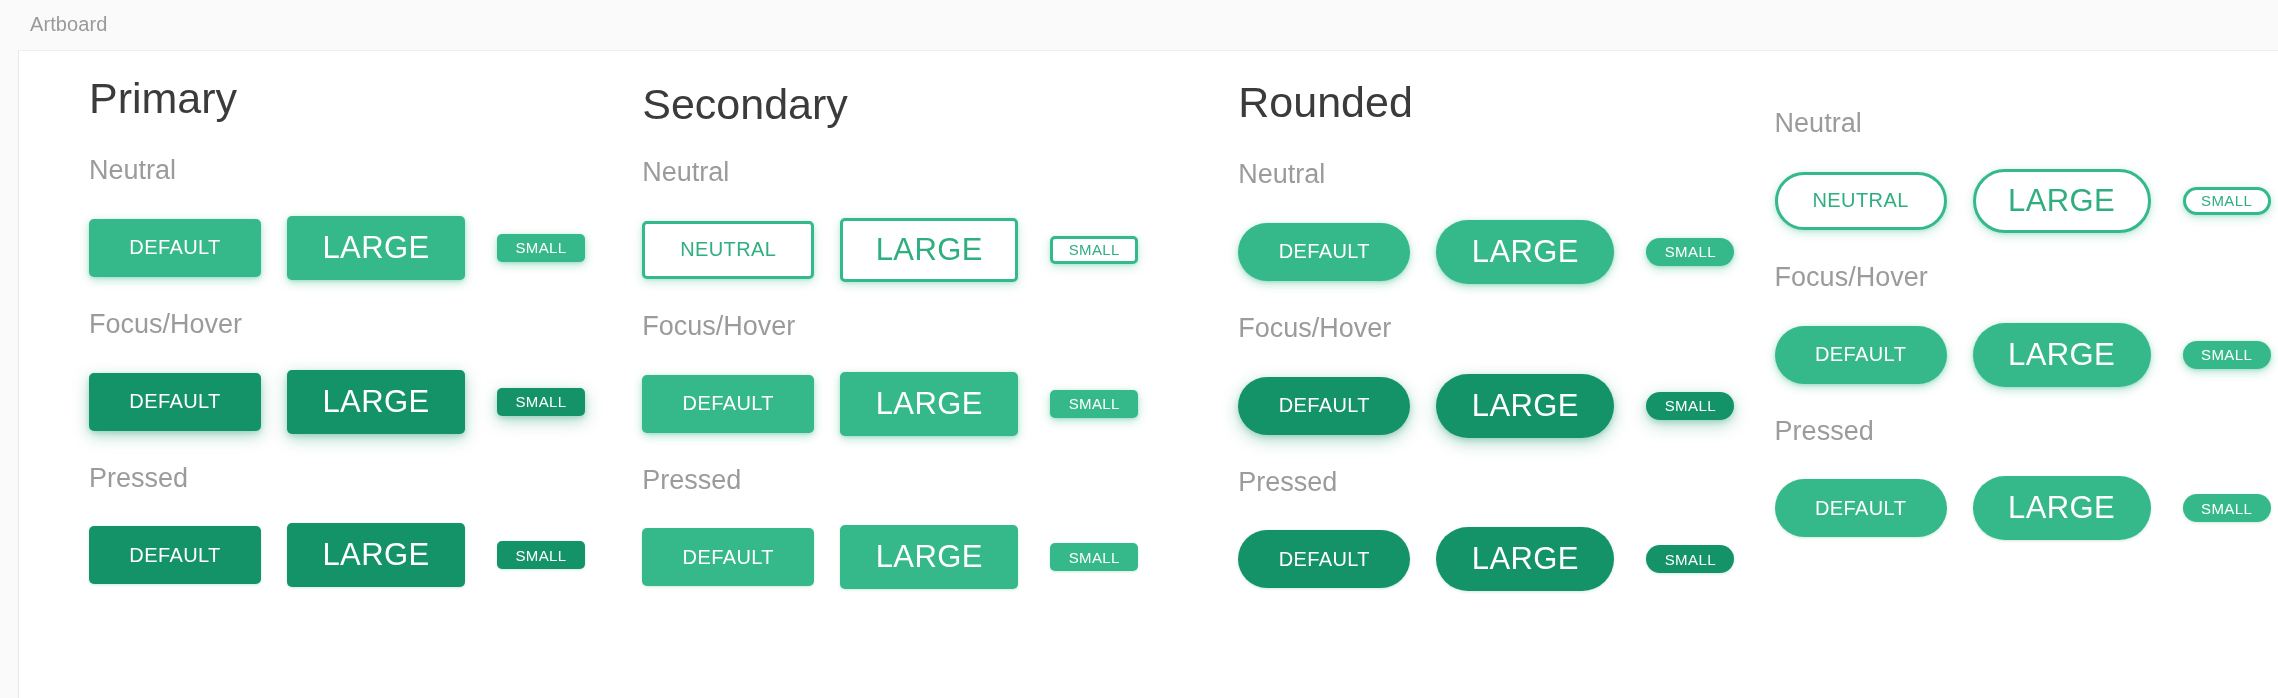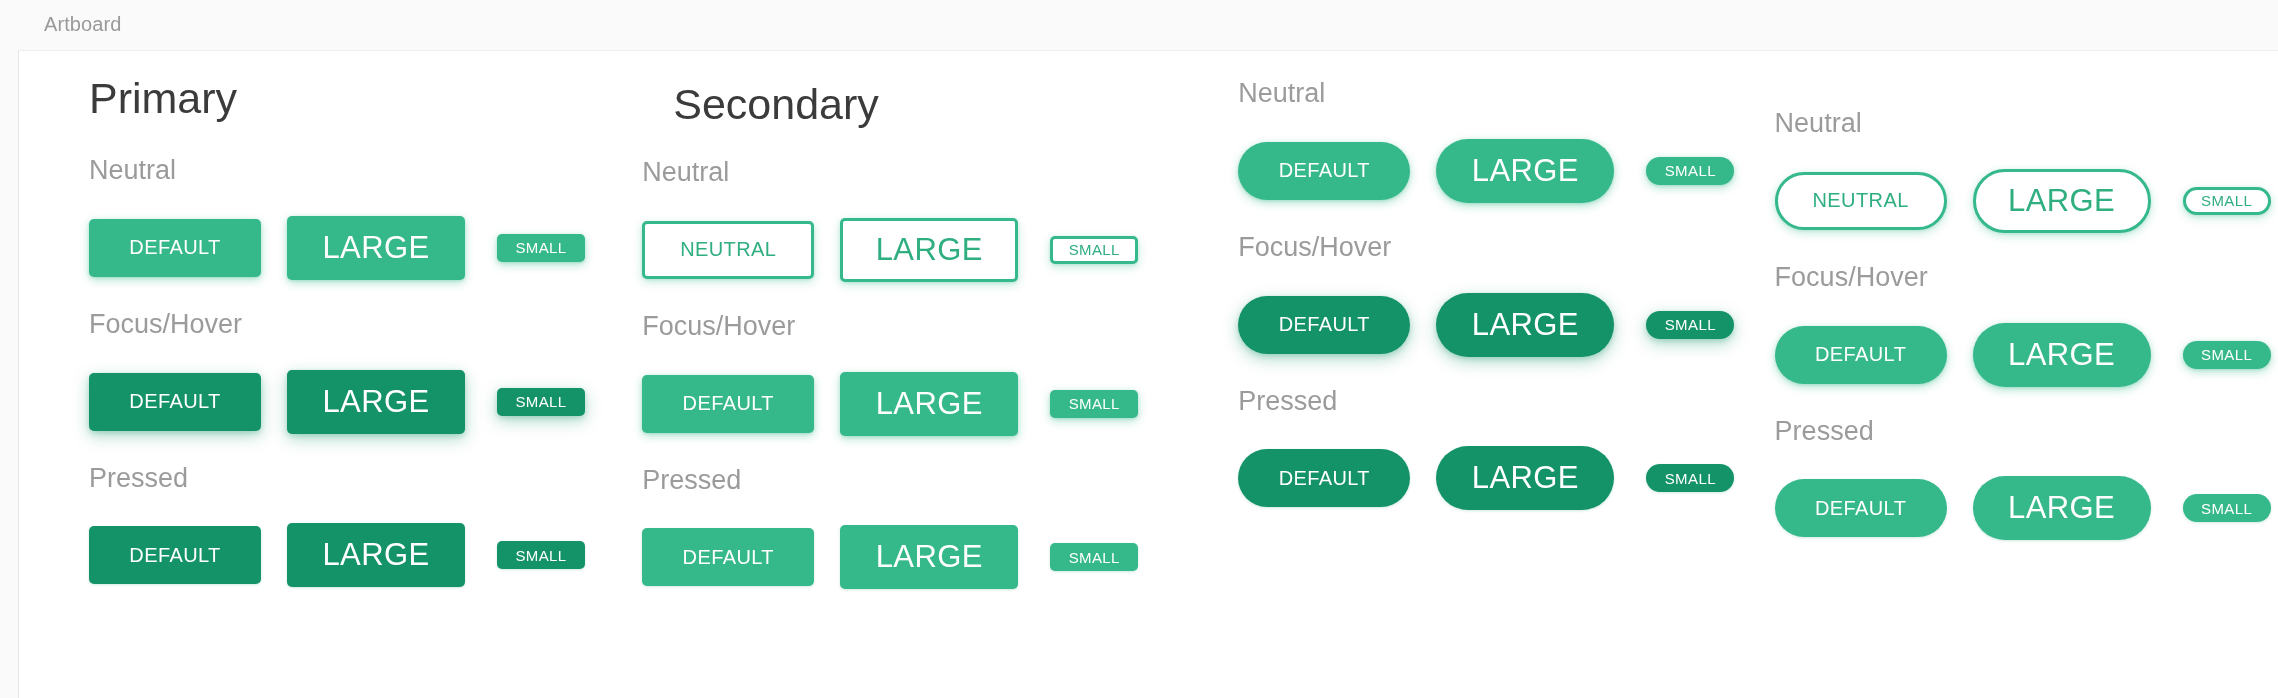--- a/index.html
+++ b/index.html
@@ -8,21 +8,21 @@
     background: #fafafa;
     font-family: "Liberation Sans", sans-serif;
     overflow: hidden;
   }
 
   
   .artboard-bar {
     height: 48px;
     display: flex;
     align-items: center;
-    padding-left: 44px;
+    padding-left: 30px;
     background: #fafafa;
   }
   .artboard-label {
     font-size: 20px;
     color: #9a9a9a;
     font-family: "Liberation Sans", sans-serif;
     letter-spacing: .1px;
   }
 
   
@@ -49,21 +49,21 @@
 
   .col-title {
     font-size: 43px;
     color: #3b3b3b;
     font-weight: 400;
     line-height: 1;
     white-space: nowrap;
     font-family: "Liberation Sans", sans-serif;
   }
   .col-1 .col-title { margin-bottom: 34px; }
-  .col-2 .col-title { margin-bottom: 30px; margin-top: 6px; margin-left: 31px; }
+  .col-2 .col-title { margin-bottom: 30px; margin-top: 6px; }
   .col-3 .col-title { margin-bottom: 34px; margin-top: 4px; }
   .col-4 .col-title { visibility: hidden; margin-bottom: 30px; margin-top: 6px; }
 
   .state-group { margin-bottom: 14px; }
   .state-label {
     font-size: 27px;
     color: #9b9b9b;
     font-weight: 400;
     line-height: 1.25;
     margin-bottom: 14px;
@@ -188,20 +188,21 @@
         <div class="state-label">Pressed</div>
         <div class="btn-row">
           <button class="btn v-light elev-0 size-default gap-a">DEFAULT</button>
           <button class="btn v-light elev-0 size-large gap-b">LARGE</button>
           <button class="btn v-light elev-0 size-small">SMALL</button>
         </div>
       </div>
     </div>
 
     <div class="column col-3">
+      <div class="col-title">Rounded</div>
 
       <div class="state-group">
         <div class="state-label">Neutral</div>
         <div class="btn-row">
           <button class="btn pill v-light elev-1 size-default gap-a">DEFAULT</button>
           <button class="btn pill v-light elev-1 size-large gap-b">LARGE</button>
           <button class="btn pill v-light elev-1 size-small">SMALL</button>
         </div>
       </div>
 

